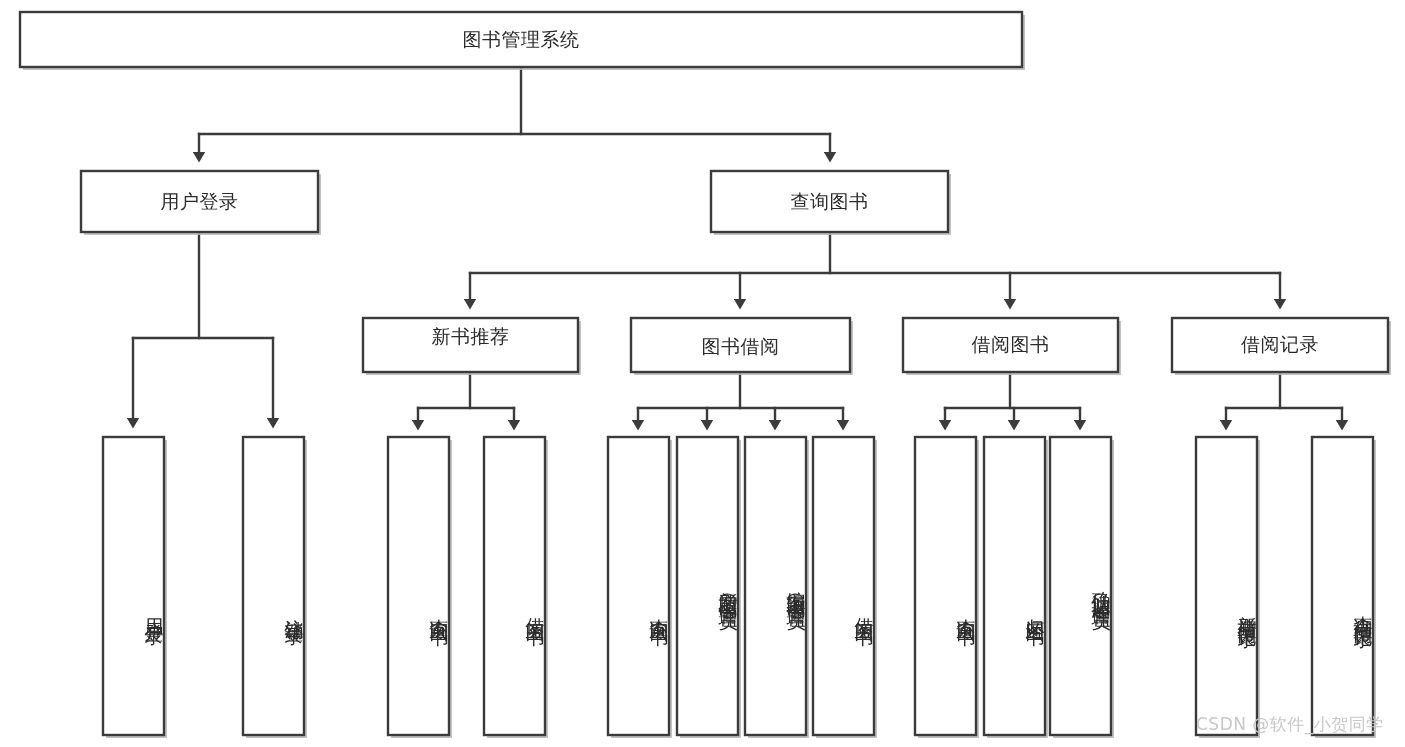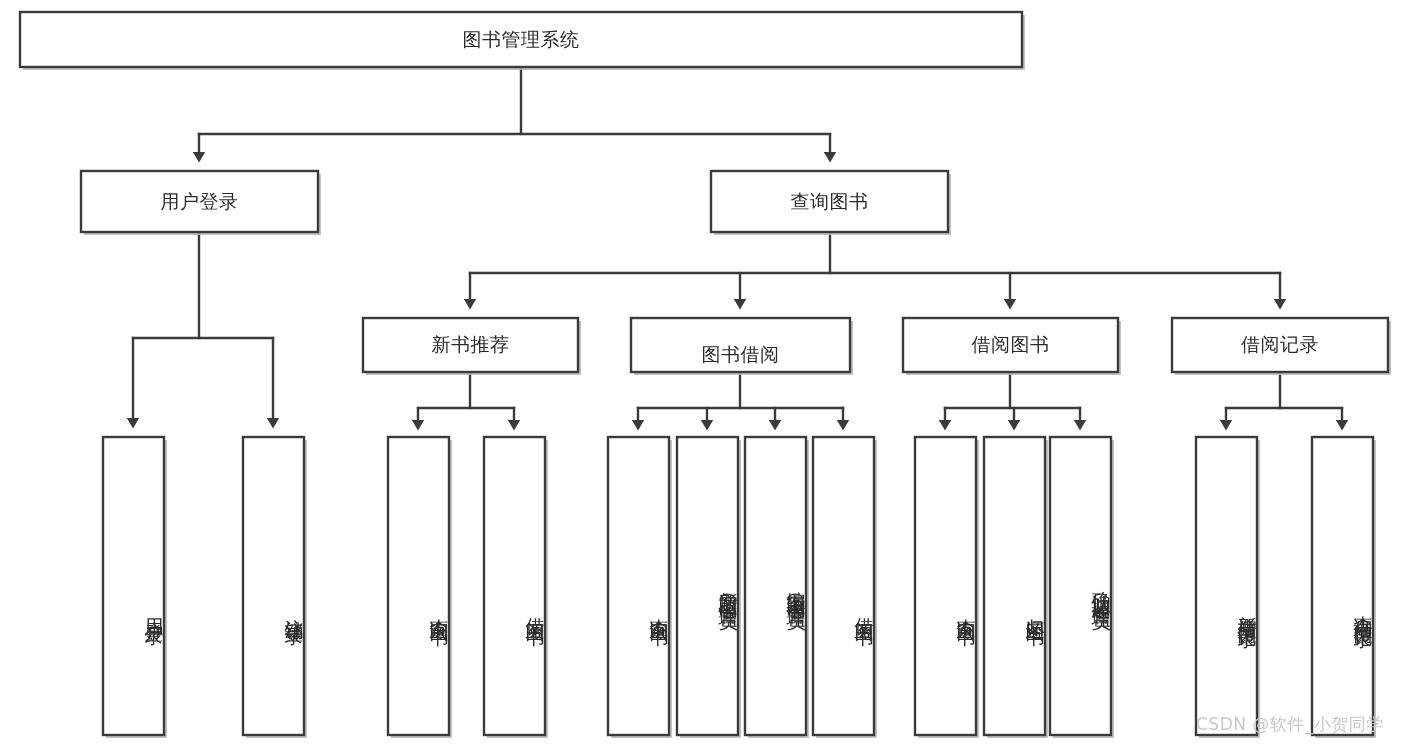--- a/index.html
+++ b/index.html
@@ -189,22 +189,22 @@
         <rect x="1196" y="437" width="61" height="298" class="node-box"></rect>
         <rect x="1315" y="440" width="61" height="298" class="node-shadow"></rect>
         <rect x="1312" y="437" width="61" height="298" class="node-box"></rect>
       </g>
   </svg>
 
   <div id="labels-layer">
       <div class="node-label-h" style="left: 20px; top: 12px; width: 1002px; height: 55px;">图书管理系统</div>
       <div class="node-label-h" style="left: 81px; top: 171px; width: 237px; height: 61px;">用户登录</div>
       <div class="node-label-h" style="left: 711px; top: 171px; width: 237px; height: 61px;">查询图书</div>
-      <div class="node-label-h" style="left: 363px; top: 318px; width: 215px; height: 54px;">新书推荐</div>
-      <div class="node-label-h" style="left: 631px; top: 328px; width: 219px; height: 54px;">图书借阅</div>
+      <div class="node-label-h" style="left: 363px; top: 310px; width: 215px; height: 54px;">新书推荐</div>
+      <div class="node-label-h" style="left: 631px; top: 320px; width: 219px; height: 54px;">图书借阅</div>
       <div class="node-label-h" style="left: 903px; top: 318px; width: 215px; height: 54px;">借阅图书</div>
       <div class="node-label-h" style="left: 1172px; top: 318px; width: 216px; height: 54px;">借阅记录</div>
       <div class="node-label-v" style="left: 103px; top: 437px; width: 61px; height: 298px; padding-top: 46px; box-sizing: border-box;">用户登录</div>
       <div class="node-label-v" style="left: 243px; top: 437px; width: 61px; height: 298px; padding-top: 46px; box-sizing: border-box;">注销登录</div>
       <div class="node-label-v" style="left: 388px; top: 437px; width: 61px; height: 298px; padding-top: 46px; box-sizing: border-box;">查询图书</div>
       <div class="node-label-v" style="left: 484px; top: 437px; width: 61px; height: 298px; padding-top: 46px; box-sizing: border-box;">借阅图书</div>
       <div class="node-label-v" style="left: 608px; top: 437px; width: 61px; height: 298px; padding-top: 46px; box-sizing: border-box;">查询图书</div>
       <div class="node-label-v" style="left: 677px; top: 437px; width: 61px; height: 298px; padding-top: 6px; box-sizing: border-box;">新增图书（管理员）</div>
       <div class="node-label-v" style="left: 745px; top: 437px; width: 61px; height: 298px; padding-top: 6px; box-sizing: border-box;">编辑图书（管理员）</div>
       <div class="node-label-v" style="left: 813px; top: 437px; width: 61px; height: 298px; padding-top: 46px; box-sizing: border-box;">借阅图书</div>

